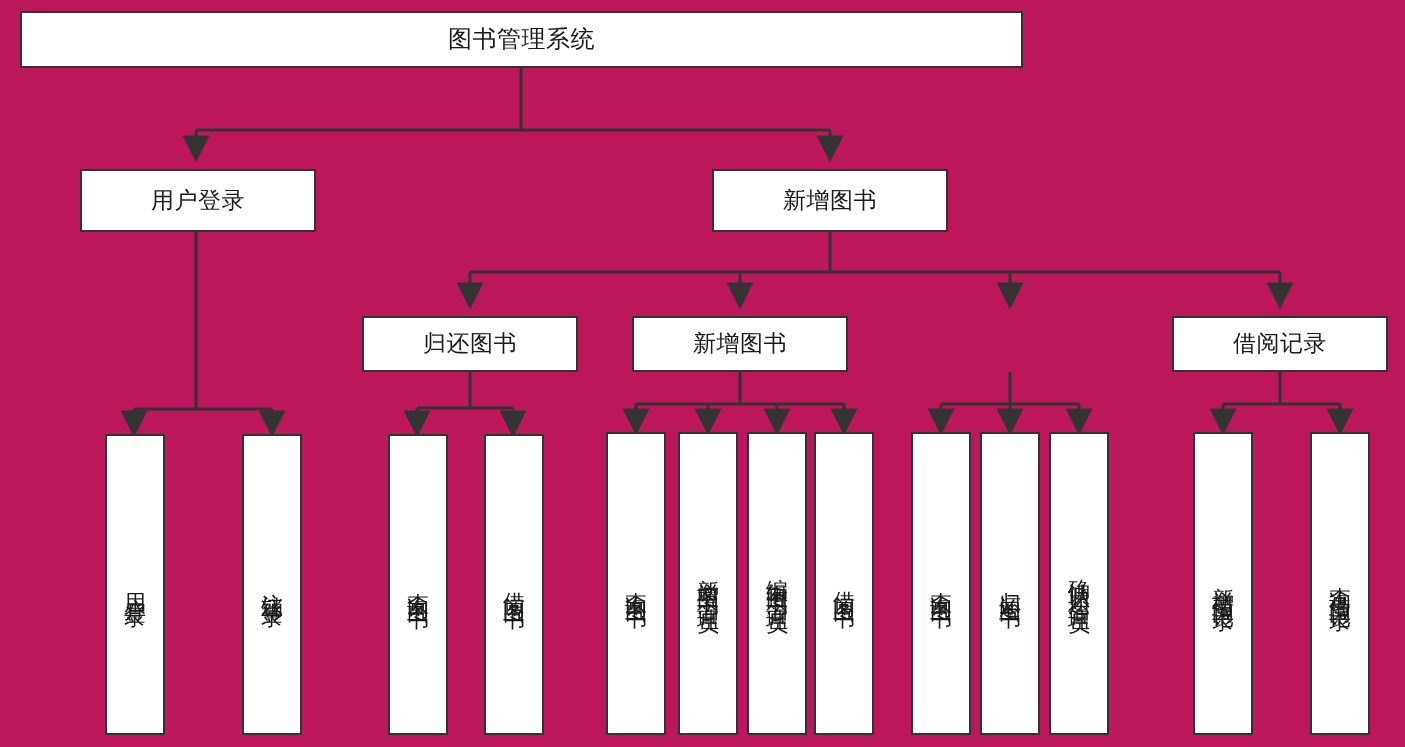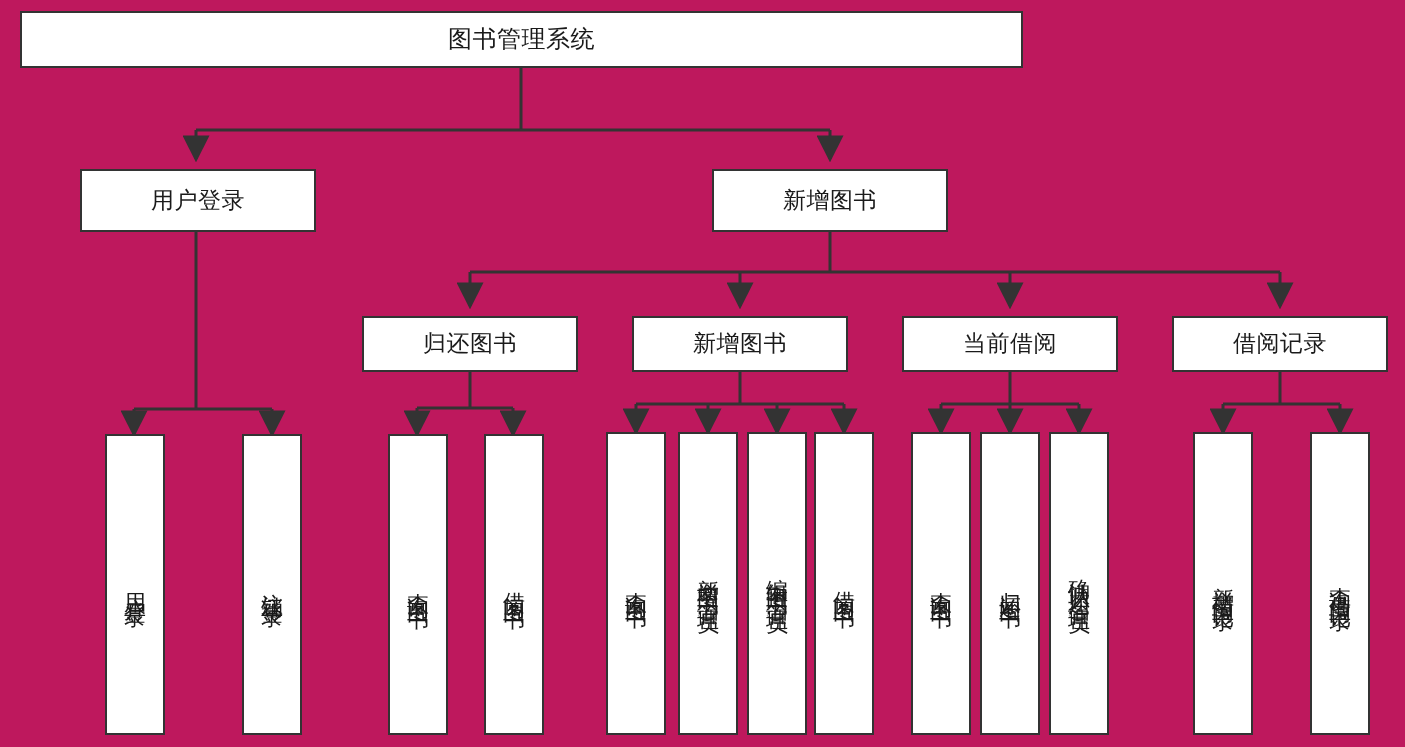--- a/index.html
+++ b/index.html
@@ -137,23 +137,20 @@
   <div class="node horiz" style="left:712px; top:169px; width:236px; height:63px;">
     <span class="label">新增图书</span>
   </div>
 
   <div class="node horiz" style="left:362px; top:316px; width:216px; height:56px;">
     <span class="label">归还图书</span>
   </div>
   <div class="node horiz" style="left:632px; top:316px; width:216px; height:56px;">
     <span class="label">新增图书</span>
   </div>
-  <div class="node horiz" style="left:902px; top:316px; width:216px; height:56px;">
-    <span class="label">当前借阅</span>
-  </div>
   <div class="node horiz" style="left:1172px; top:316px; width:216px; height:56px;">
     <span class="label">借阅记录</span>
   </div>
 
   <div class="node vert" style="left:105px; top:434px; width:60px; height:301px;">
     <span class="label">用户登录</span>
   </div>
   <div class="node vert" style="left:242px; top:434px; width:60px; height:301px;">
     <span class="label">注销登录</span>
   </div>

